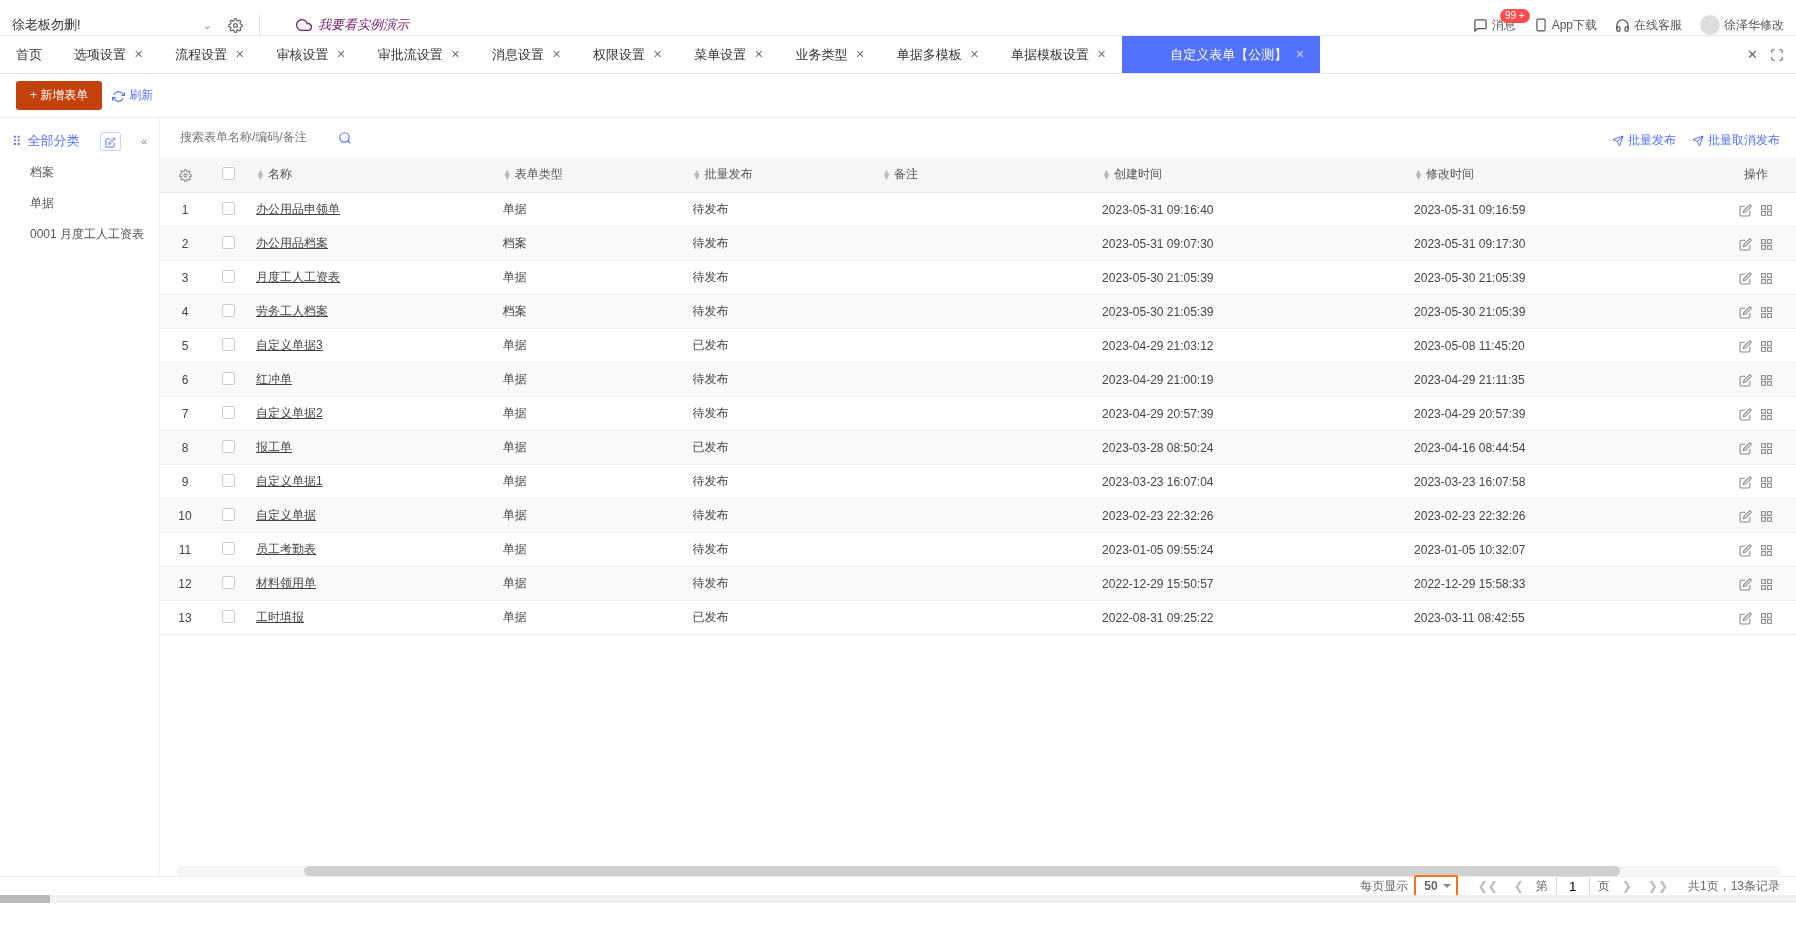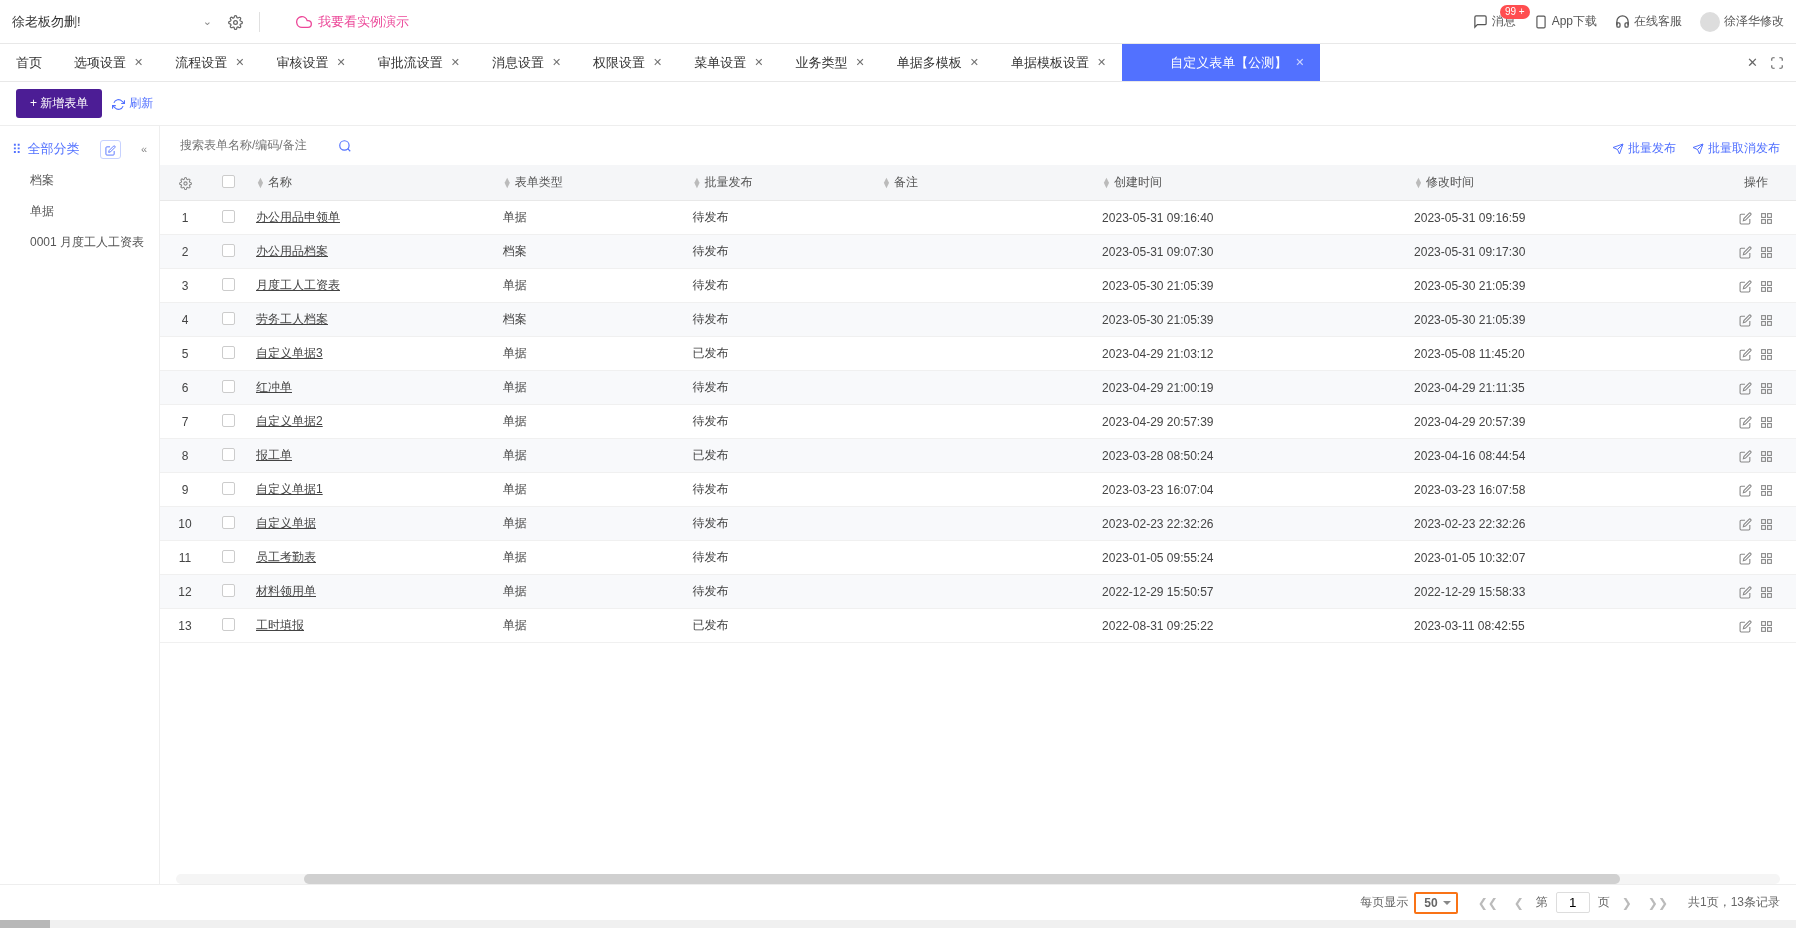--- a/index.html
+++ b/index.html
@@ -1,25 +1,25 @@
 <!DOCTYPE html>
 <html><head>
   <meta charset="utf-8">
   <style>
     * { margin: 0; padding: 0; box-sizing: border-box; }
     body { font-family: "Microsoft YaHei", Arial, sans-serif; font-size: 13px; color: #333; background: #fff; }
     
     
-    .top-bar { height: 44px; display: flex; align-items: center; padding: 0 12px; border-bottom: 1px solid #e8e8e8; justify-content: space-between; }
+    .top-bar { height: 36px; display: flex; align-items: flex-end; padding: 0 12px; border-bottom: 1px solid #e8e8e8; justify-content: space-between; }
     .top-left { display: flex; align-items: center; gap: 16px; }
     .account-selector { display: flex; align-items: center; gap: 8px; cursor: pointer; min-width: 200px; }
     .account-name { color: #333; }
     .chevron-down { color: #888; font-size: 11px; }
     .gear { color: #666; cursor: pointer; }
-    .demo-link { display: flex; align-items: center; gap: 6px; color: #ec4899; cursor: pointer; margin-left: 20px; }
+    .demo-link { display: flex; align-items: center; gap: 6px; color: #701a75; cursor: pointer; margin-left: 20px; font-style: italic; }
     .top-right { display: flex; align-items: center; gap: 18px; }
     .top-item { display: flex; align-items: center; gap: 4px; color: #555; cursor: pointer; font-size: 12px; }
     .badge-wrap { position: relative; }
     .badge { position: absolute; top: -8px; right: -14px; background: #ff4d4f; color: #fff; font-size: 10px; padding: 0 5px; border-radius: 8px; line-height: 14px; }
     .avatar { width: 20px; height: 20px; border-radius: 50%; background: #ddd; }
     
     
     .tab-bar { height: 38px; display: flex; align-items: stretch; border-bottom: 1px solid #e8e8e8; position: relative; }
     .tabs { display: flex; align-items: stretch; flex: 1; overflow: hidden; text-align: right; }
     .tab { display: flex; align-items: center; padding: 0 16px; gap: 8px; color: #333; cursor: pointer; font-size: 13px; white-space: nowrap; }
@@ -27,21 +27,21 @@
     .tab-close { font-size: 11px; color: inherit; opacity: 0.7; cursor: pointer; }
     .tab-actions { display: flex; align-items: center; gap: 12px; padding: 0 12px; }
     .tab-act-icon { color: #666; cursor: pointer; }
     
     
     .subtab-row { height: 44px; display: flex; align-items: center; justify-content: space-between; padding: 0 16px; border-bottom: 1px solid #eee; }
     .subtabs { display: flex; gap: 28px; align-items: center; height: 100%; padding-left: 16px; }
     .subtab { color: #555; cursor: pointer; height: 100%; display: flex; align-items: center; }
     .subtab.active { color: #5271ff; border-bottom: 2px solid #5271ff; font-weight: 500; }
     .action-btns { display: flex; gap: 10px; }
-    .btn-primary { background: #4c1d95; color: #fff; border: none; padding: 6px 14px; border-radius: 3px; cursor: pointer; font-size: 12px; }
+    .btn-primary { background: #c2410c; color: #fff; border: none; padding: 6px 14px; border-radius: 3px; cursor: pointer; font-size: 12px; }
     .btn-link { background: none; border: none; color: #5271ff; cursor: pointer; font-size: 12px; display: flex; align-items: center; gap: 4px; }
     
     
     .main { display: flex; height: calc(100vh - 44px - 38px - 44px - 36px - 8px); }
     
     
     .sidebar { width: 160px; border-right: 1px solid #eee; padding: 8px 0; }
     .sidebar-header { display: flex; align-items: center; justify-content: space-between; padding: 6px 12px; color: #5271ff; font-size: 13px; }
     .sidebar-header-left { display: flex; align-items: center; gap: 6px; }
     .sidebar-icon-btn { color: #5271ff; cursor: pointer; border: 1px solid #c7d2ff; border-radius: 3px; padding: 2px 4px; font-size: 11px; }
@@ -69,21 +69,21 @@
     .cell-link { color: #444; text-decoration: underline; cursor: pointer; }
     .row-action-icon { color: #888; cursor: pointer; margin: 0 4px; font-size: 13px; }
     .checkbox { width: 13px; height: 13px; border: 1px solid #ccc; border-radius: 2px; display: inline-block; cursor: pointer; background: #fff; }
     .th-gear { color: #888; }
     
     
     .hscroll { height: 10px; background: #f5f5f5; margin: 0 16px; border-radius: 5px; position: relative; }
     .hscroll-thumb { position: absolute; left: 8%; width: 82%; height: 100%; background: #d0d0d0; border-radius: 5px; }
     
     
-    .footer { height: 36px; display: flex; align-items: center; justify-content: flex-end; gap: 16px; padding: 0 16px; border-top: 1px solid #eee; font-size: 12px; color: #666; }
+    .footer { height: 19px; display: flex; align-items: center; justify-content: flex-end; gap: 16px; padding: 0 16px; border-top: 1px solid #eee; font-size: 12px; color: #666; }
     .page-size { display: flex; align-items: center; gap: 6px; }
     .select-box { border: 2px solid #f97316; padding: 2px 18px 2px 8px; border-radius: 2px; cursor: pointer; position: relative; font-weight: bold; }
     .select-box::after { content: ""; position: absolute; right: 5px; top: 7px; border: 4px solid transparent; border-top-color: #888; }
     .pager { display: flex; align-items: center; gap: 8px; }
     .pager-btn { color: #bbb; cursor: pointer; padding: 0 4px; }
     .page-input { width: 34px; border: 1px solid #ddd; text-align: center; padding: 2px; border-radius: 2px; }
     
     
     .win-hscroll { height: 8px; background: #f0f0f0; position: relative; }
     .win-hscroll-thumb { position: absolute; left: 0; width: 50px; height: 100%; background: #b8b8b8; }

